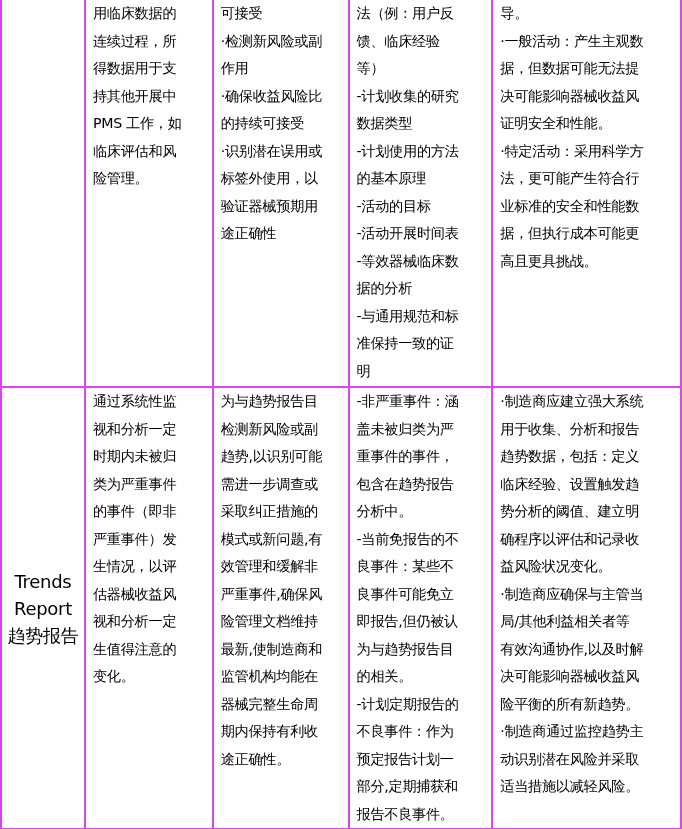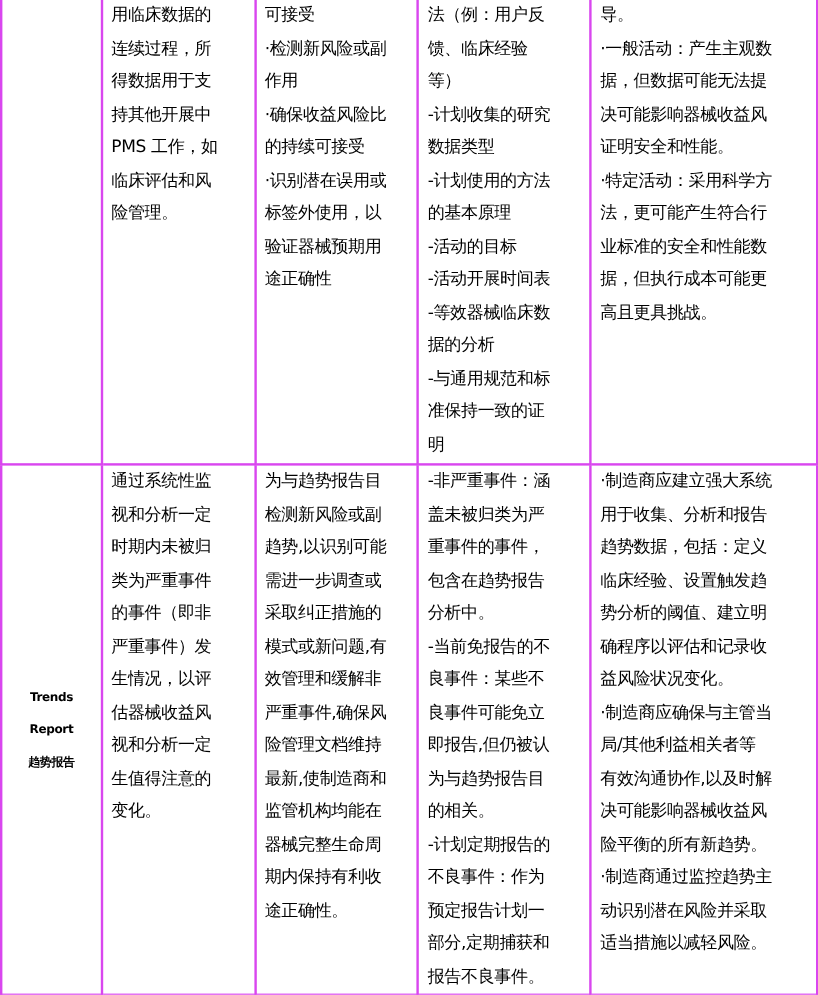--- a/index.html
+++ b/index.html
@@ -1,22 +1,22 @@
 <!DOCTYPE html>
 <html><head>
 <meta charset="utf-8">
 <style>
   html, body { margin:0; padding:0; background:#ffffff; }
   body { width:682px; height:829px; overflow:hidden; position:relative;
          font-family:"DejaVu Sans","Liberation Sans",sans-serif; color:#000; }
   table { position:absolute; left:0; top:-2px; border-collapse:collapse; table-layout:fixed; }
   td { border:2px solid #d946ef; vertical-align:top; padding:0 4px 0 7px;
        font-size:14.2px; line-height:27.5px; letter-spacing:-0.3px; word-break:break-all; }
-  td.label { vertical-align:middle; text-align:center; font-weight:bold; padding:0 2px;
-             font-size:10px; line-height:27px; }
+  td.label { vertical-align:middle; text-align:center; font-weight:normal; padding:0 2px;
+             font-size:18px; line-height:27px; }
   .line { display:block; white-space:nowrap; }
   .wm { position:absolute; color:rgba(180,180,180,0.15); font-size:26px; font-weight:bold;
         transform:rotate(-40deg); pointer-events:none; }
 </style>
 </head>
 <body>
 
 <table>
   <colgroup>
     <col style="width:84px">

